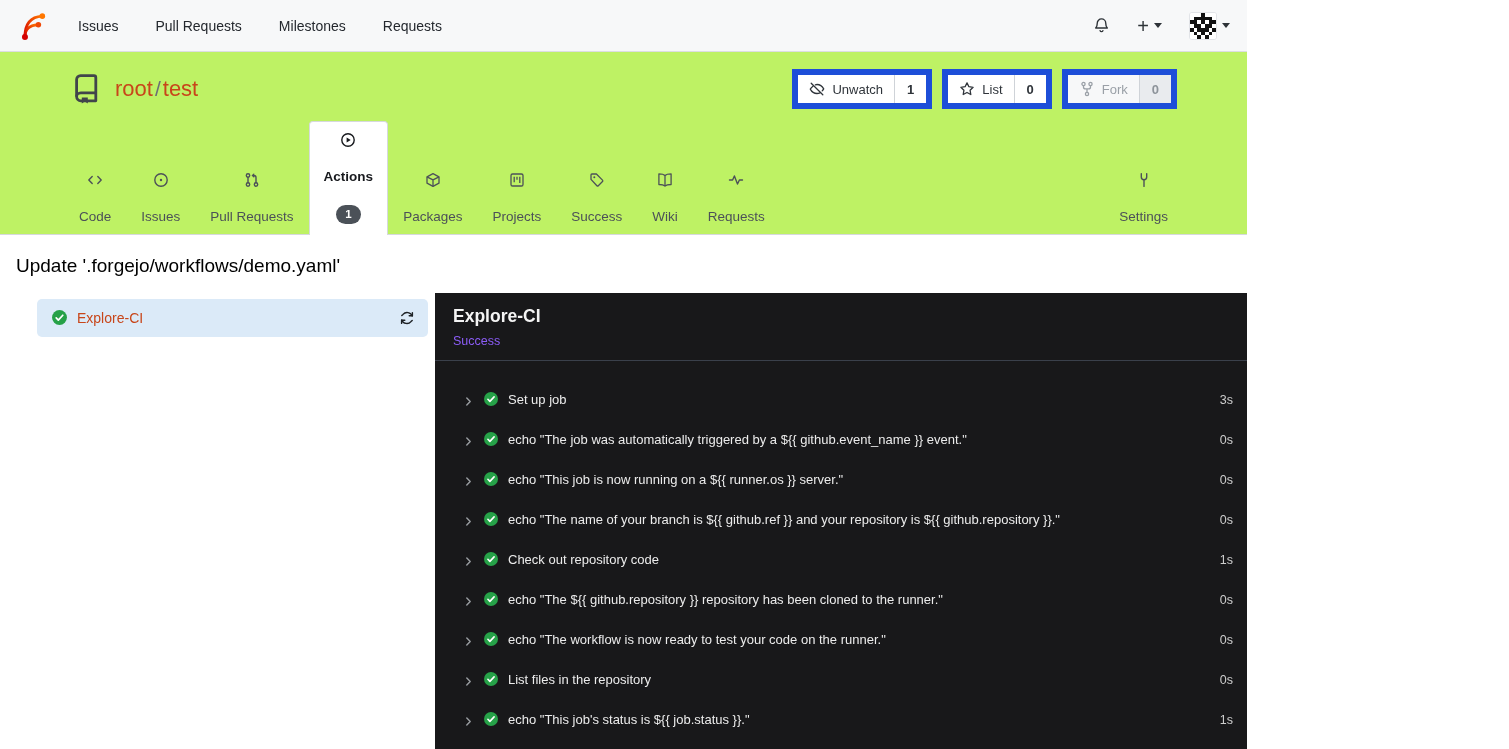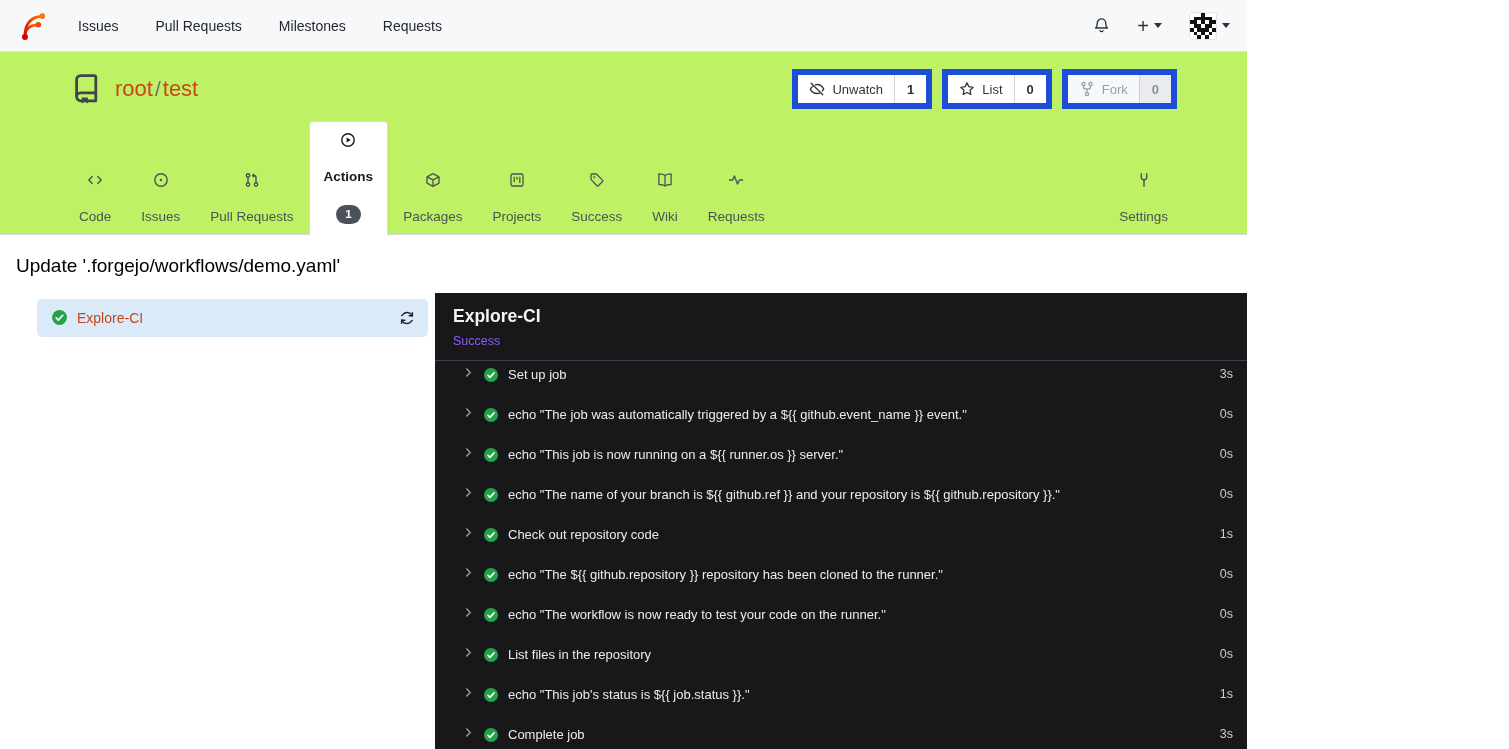--- a/index.html
+++ b/index.html
@@ -49,21 +49,21 @@
   .run-sidebar { width:407px; flex:0 0 auto; padding:6px 7px 0 9px; }
   .job-item { display:flex; align-items:center; gap:9px; height:38px; padding:0 13px 0 14px; background:#dbeaf8; border-radius:5px; cursor:pointer; }
   .job-name { font-size:14px; color:#c8461a; }
   .job-refresh { margin-left:auto; color:#1d2125; display:flex; cursor:pointer; }
 
   .run-panel { flex:1 1 auto; background:#18181a; color:#ececec; display:flex; flex-direction:column; overflow:hidden; }
   .panel-header { padding:13px 18px 12px; border-bottom:1px solid #3a404b; }
   .panel-title { font-size:17.5px; font-weight:600; color:#f4f4f4; }
   .panel-status { margin-top:7px; font-size:12.5px; color:#8b5cf6; }
   .steps { padding:6px 0 0; }
-  .step { display:flex; align-items:flex-start; height:40px; padding:0 14px 0 28px; gap:9px; cursor:pointer; }
+  .step { display:flex; align-items:flex-end; height:40px; padding:0 14px 0 28px; gap:9px; cursor:pointer; }
   .step-chevron { color:#9b9fa4; display:flex; }
   .step-check { display:flex; }
   .step-name { font-size:13px; color:#ececec; }
   .step-dur { margin-left:auto; font-size:12.5px; color:#cdcdcd; }
 
   svg { display:block; }
 </style>
 </head>
 <body>
 

